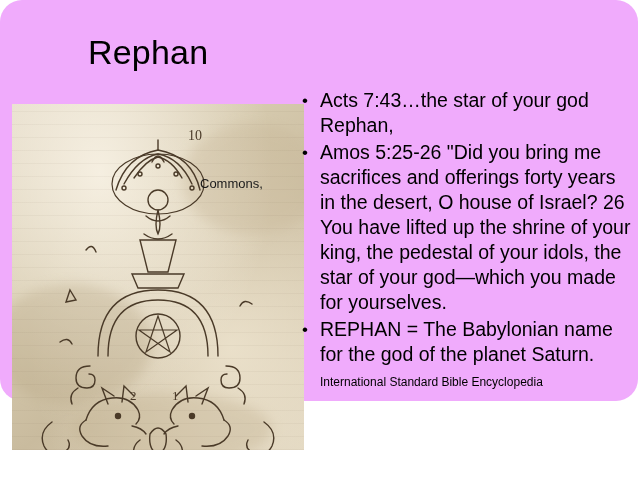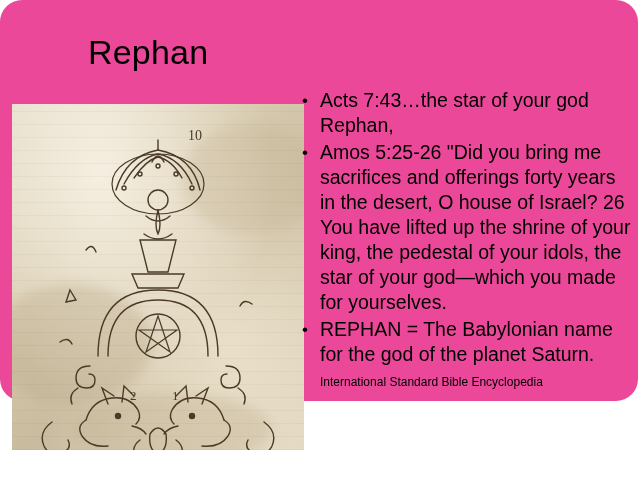--- a/index.html
+++ b/index.html
@@ -11,21 +11,21 @@
     width: 638px;
     height: 479px;
     overflow: hidden;
     font-family: "Liberation Sans", sans-serif;
     color: #000000;
   }
   .slide {
     position: relative;
     width: 638px;
     height: 401px;
-    background: #ec4899;
+    background: #f0abfc;
     border-radius: 22px;
   }
   .slide-title {
     position: absolute;
     left: 88px;
     top: 32px;
     font-size: 34px;
     line-height: 40px;
     font-weight: normal;
     color: #000000;
@@ -187,20 +187,21 @@
         <path d="M240 200 q-8 -6 -12 2"></path>
 
         <text x="118" y="296" font-family="Liberation Serif, serif" font-size="13" fill="#4a3a28" stroke="none">2</text>
         <text x="160" y="296" font-family="Liberation Serif, serif" font-size="13" fill="#4a3a28" stroke="none">1</text>
         <text x="176" y="36" font-family="Liberation Serif, serif" font-size="14" fill="#4a3a28" stroke="none">10</text>
       </g>
     </svg>
   </div>
 
   <div class="credit">
+    <div>Commons,</div>
   </div>
 
   <div class="bullets">
 
     <div class="bullet">
       <span class="dot">•</span>
       <span class="btext">Acts 7:43…the star of your god Rephan,</span>
     </div>
 
     <div class="bullet">

